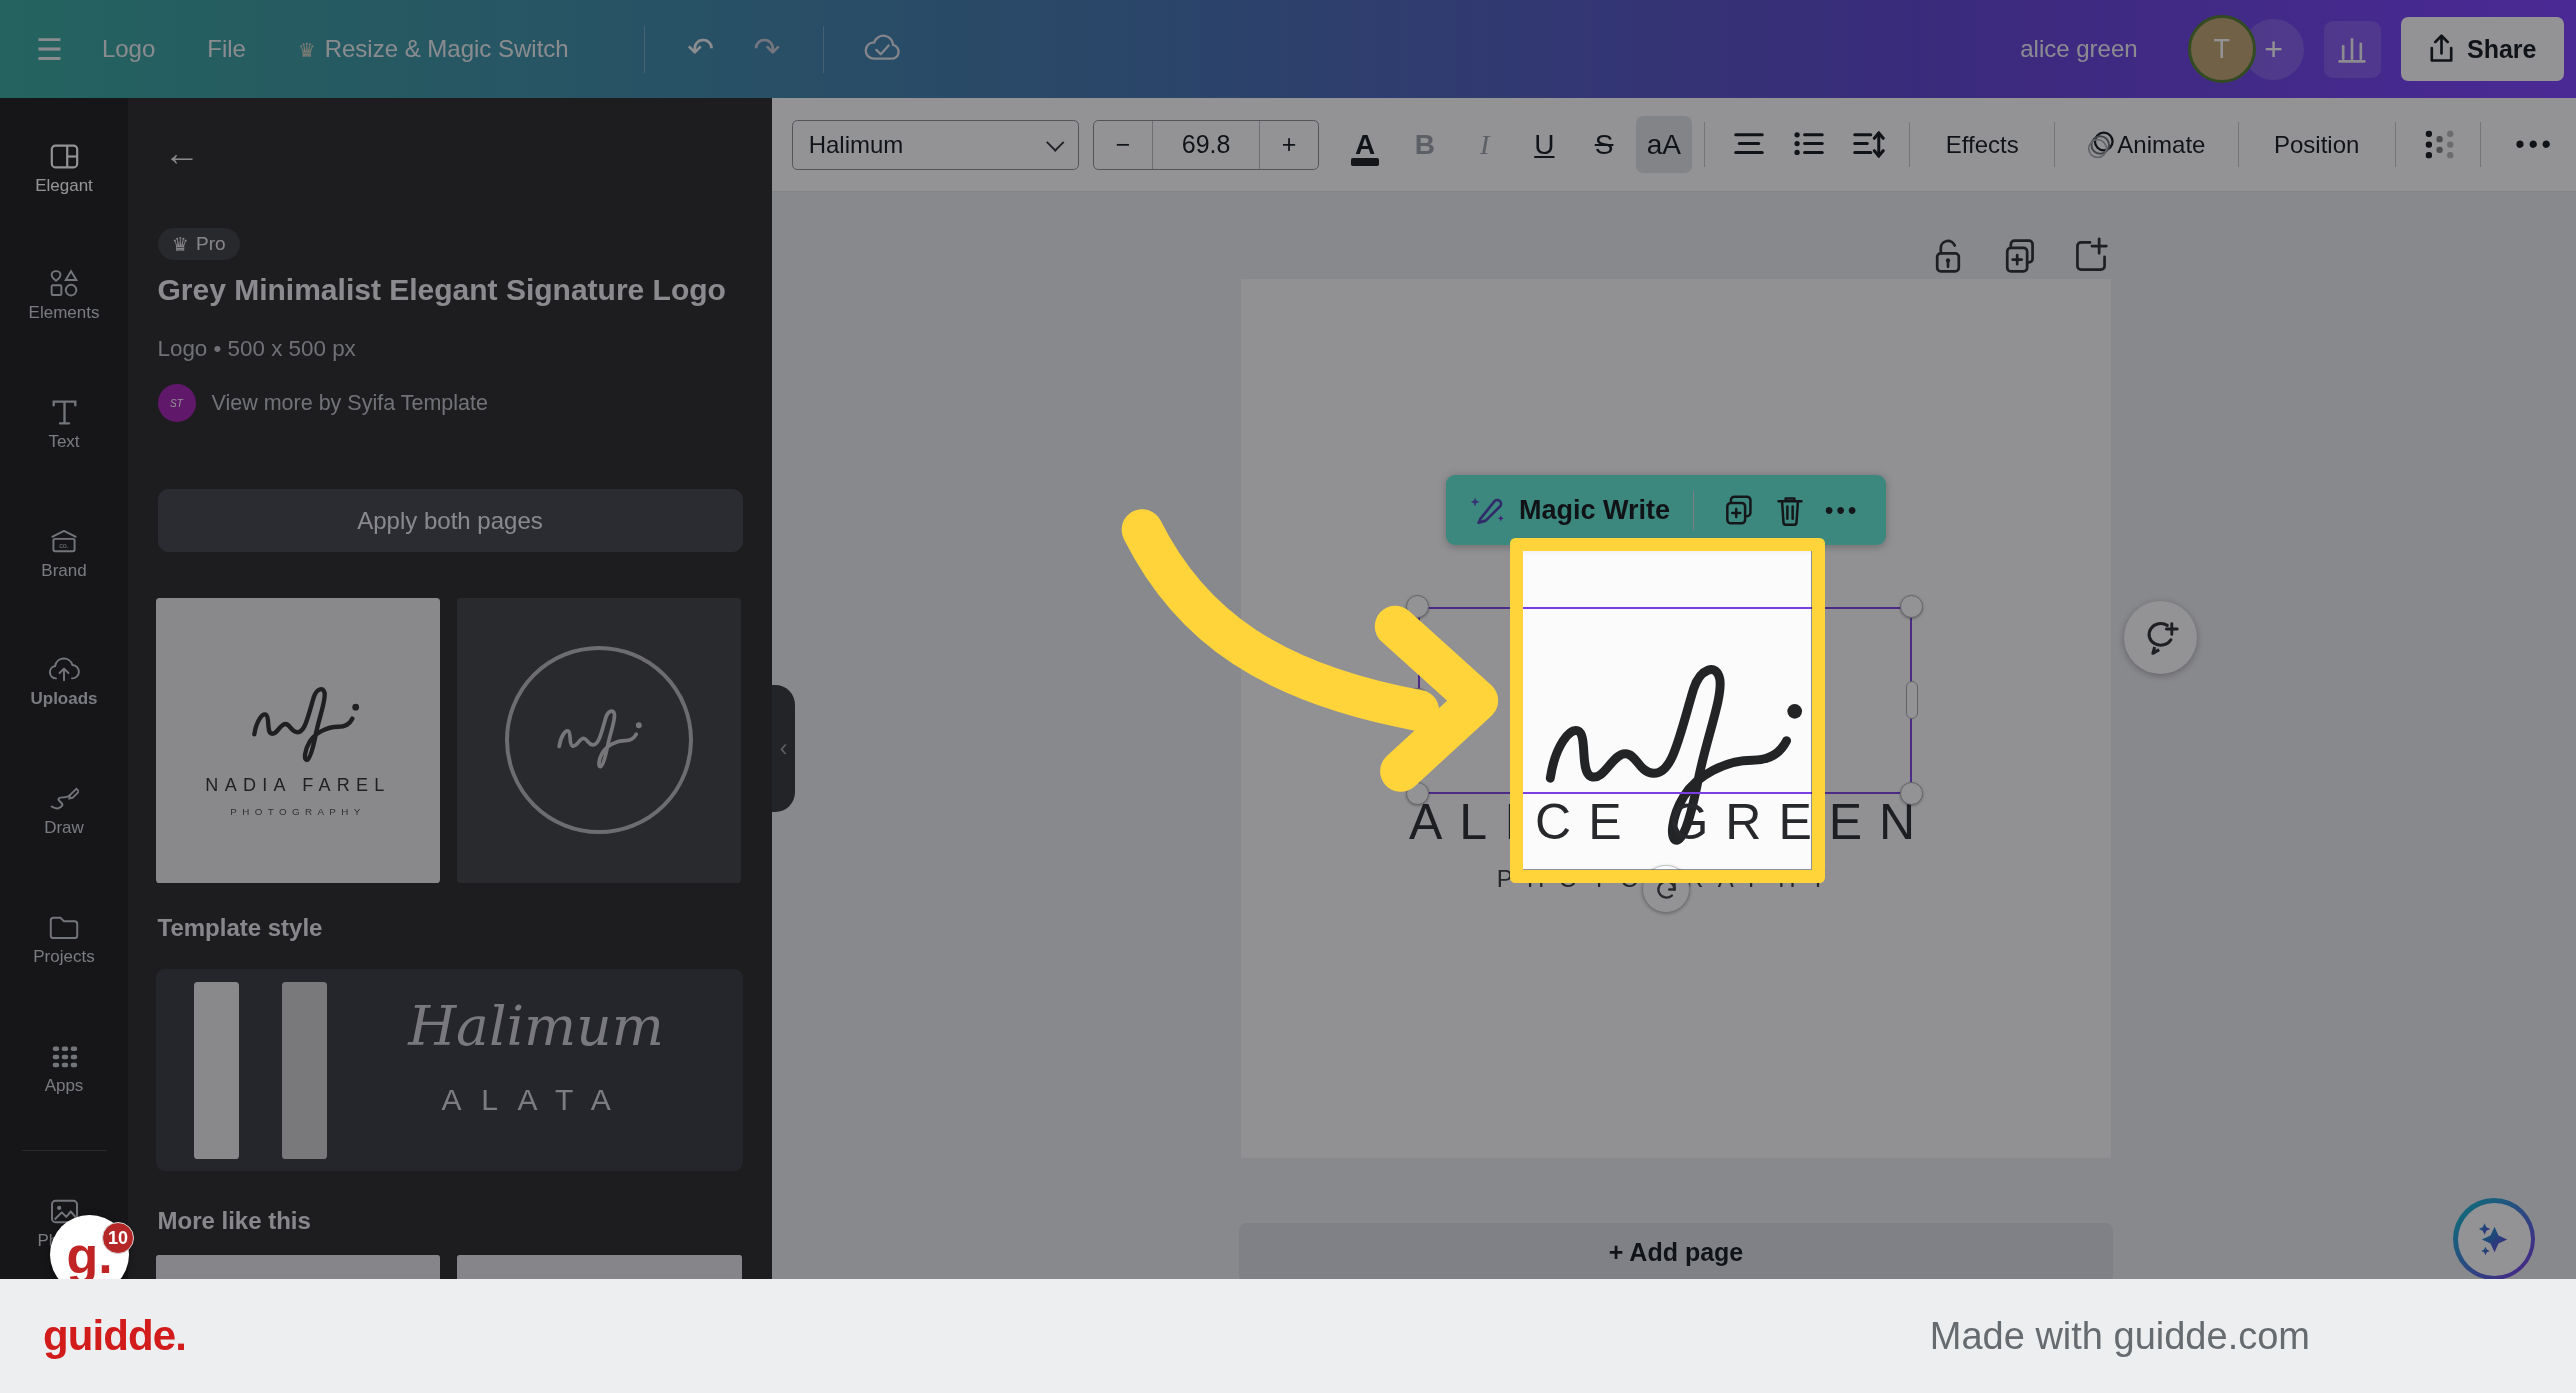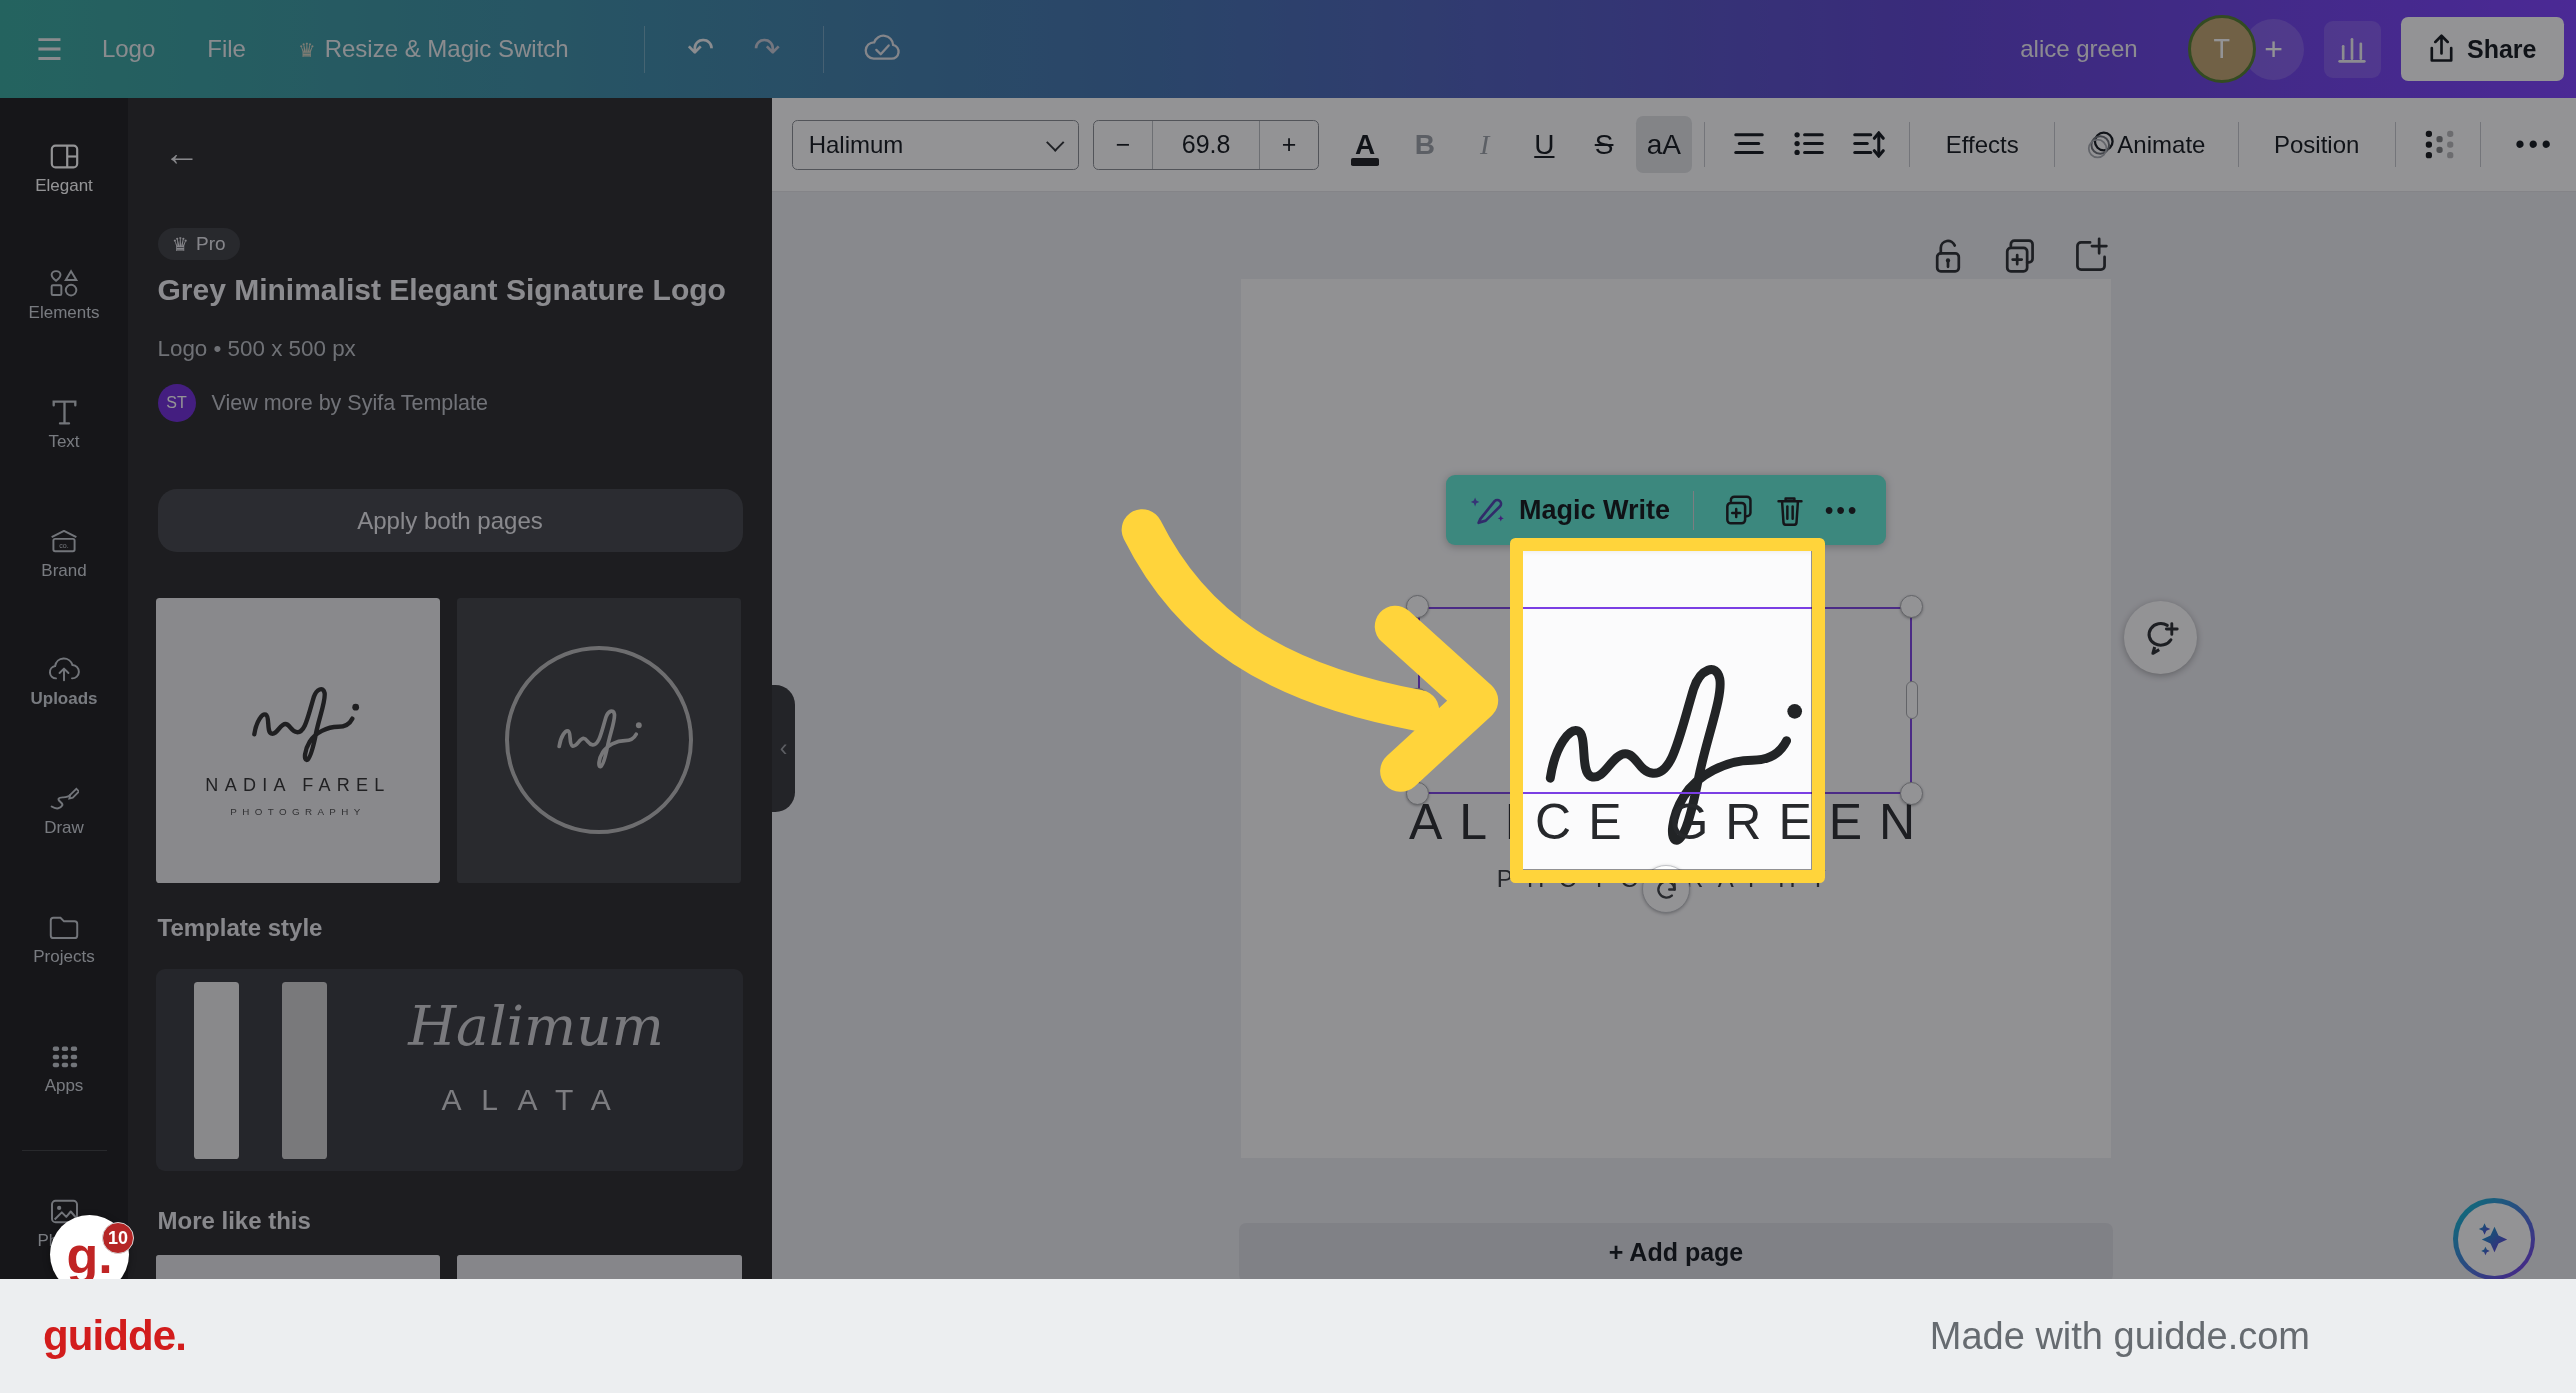--- a/index.html
+++ b/index.html
@@ -61,24 +61,24 @@
   .rail-div { position:absolute; left:21.5px; width:85px; height:0.9px; background:#3a3b3e; }
 
   
   .panel { left:128px; top:98px; width:644px; height:1295px; background:#252627; z-index:3; }
   .backarrow { left:36px; top:34px; font-size:36px; color:#e9e9ec; position:absolute; }
   .probadge { position:absolute; left:29.5px; top:130px; height:32px; background:#3a3b40; border-radius:16px;
     display:flex; align-items:center; gap:7.2px; padding:0 14.3px; color:#e6e6ea; font-size:19px; }
   .ptitle { position:absolute; left:29.5px; top:175px; width:581px; font-size:30px; font-weight:bold; color:#f1f1f4; }
   .pmeta { position:absolute; left:29.5px; top:238px; font-size:22.4px; color:#bdc0c6; }
   .powner { position:absolute; left:29.5px; top:286px; display:flex; align-items:center; gap:16px; }
-  .stav { width:38px; height:38px; border-radius:50%; background:#6d28d9; color:#fff; font-size:16px;
-    display:flex; align-items:center; justify-content:center; }
+  .stav { width:38px; height:38px; border-radius:50%; background:#a21caf; color:#fff; font-size:10px;
+    display:flex; align-items:center; justify-content:center;font-style:italic; }
   .pview { font-size:21.5px; color:#c0c3c9; }
-  .applybtn { position:absolute; left:29.5px; top:391px; width:585px; height:63px; background:#404247; border-radius:19px;
+  .applybtn { position:absolute; left:29.5px; top:391px; width:585px; height:63px; background:#404247; border-radius:11px;
     display:flex; align-items:center; justify-content:center; font-size:24px; color:#ececf0; }
   .thumb { position:absolute; top:500px; width:284px; height:285px; border-radius:3.6px; overflow:hidden; }
   .thumb1 { left:28px; background:#ececee; }
   .thumb2 { left:329px; background:#3c3d41; }
   .t1name { position:absolute; left:0; width:100%; top:177px; text-align:center; font-size:18px; letter-spacing:6.3px; color:#2c2c2c; }
   .t1sub  { position:absolute; left:0; width:100%; top:208px; text-align:center; font-size:9.8px; letter-spacing:5.4px; color:#4c4c4c; }
   .ring { position:absolute; left:48px; top:48px; width:188px; height:188px; border:4.5px solid #b9bab9; border-radius:50%; }
   .sect { position:absolute; left:29.5px; font-size:24px; font-weight:bold; color:#eaeaee; }
   .tcard { position:absolute; left:28px; top:871px; width:587px; height:202px; background:#35363b; border-radius:9px; }
   .bar1 { position:absolute; left:38px; top:12.5px; width:45px; height:177px; background:#ececec; border-radius:3.6px; }

